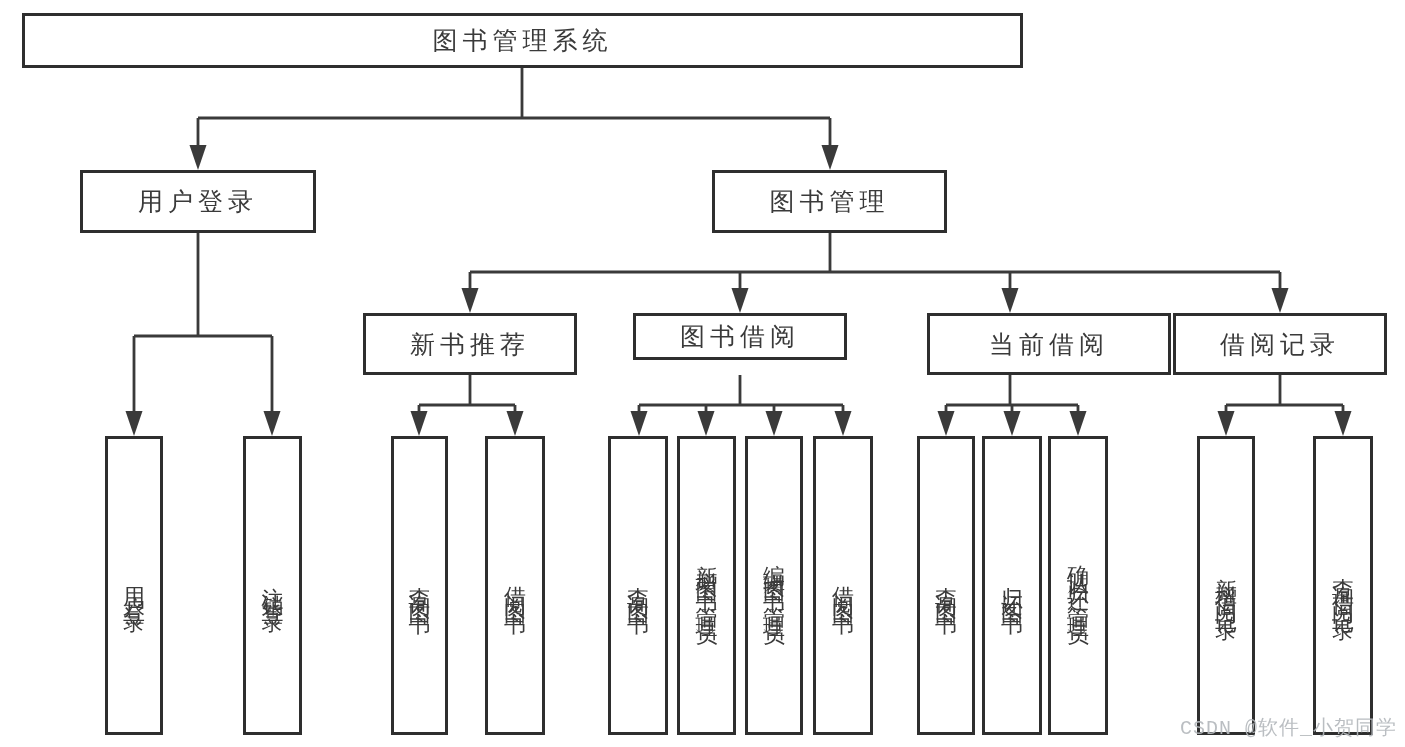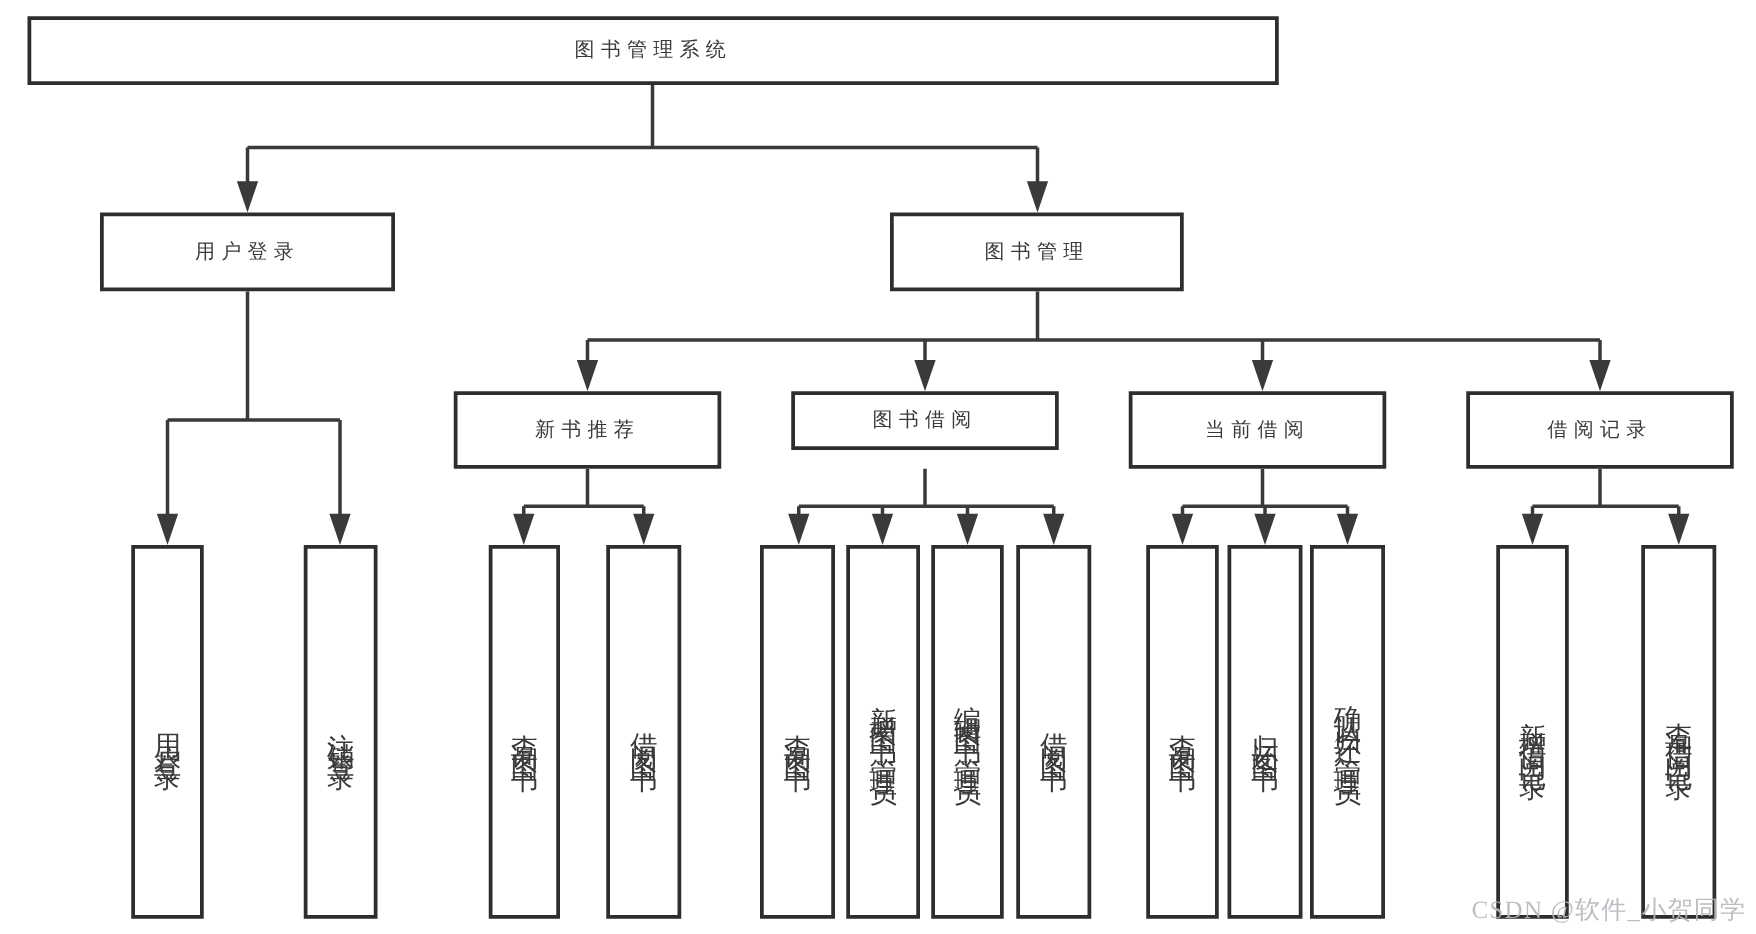--- a/index.html
+++ b/index.html
@@ -17,31 +17,31 @@
   }
   .connectors{position:absolute;left:0;top:0;pointer-events:none;}
   .connectors path{stroke:var(--line);stroke-width:2.8;fill:none;}
   .connectors polygon{fill:var(--line);stroke:none;}
   .node{
     position:absolute;box-sizing:border-box;background:#fff;
     border:3px solid var(--box_border);
     display:flex;align-items:center;justify-content:center;
     color:var(--text);
   }
-  .hnode span{font-size:16px;letter-spacing:5px;white-space:nowrap;color:var(--text);text-align:right;}
+  .hnode span{font-size:25px;letter-spacing:5px;white-space:nowrap;color:var(--text);text-align:right;}
   .leaf span{
     writing-mode:vertical-rl;
     font-size:22px;letter-spacing:8.5px;line-height:1;
     color:var(--text);white-space:nowrap;
   }
   .watermark{
     position:absolute;right:8px;top:714px;
     font-size:20px;letter-spacing:1px;
     color:var(--watermark);opacity:.92;
-    font-family:Liberation Serif, serif;
+    font-family:Liberation Mono, monospace;
   }
 </style>
 </head>
 <body>
 
 <div class="stage">
 
   <svg class="connectors" width="1405" height="747" viewBox="0 0 1405 747">
 
     <g>
@@ -102,21 +102,21 @@
   <div class="node hnode" style="left:712px;top:170px;width:235px;height:63px">
     <span>图书管理</span>
   </div>
 
   <div class="node hnode" style="left:363px;top:313px;width:214px;height:62px">
     <span>新书推荐</span>
   </div>
   <div class="node hnode" style="left:633px;top:313px;width:214px;height:47px">
     <span>图书借阅</span>
   </div>
-  <div class="node hnode" style="left:903px;top:313px;width:206px;height:62px">
+  <div class="node hnode" style="left:927px;top:313px;width:244px;height:62px">
     <span>当前借阅</span>
   </div>
   <div class="node hnode" style="left:1173px;top:313px;width:214px;height:62px">
     <span>借阅记录</span>
   </div>
 
   <div class="node leaf" style="left:105px;top:436px;width:58px;height:299px">
     <span>用户登录</span>
   </div>
   <div class="node leaf" style="left:243px;top:436px;width:59px;height:299px">

